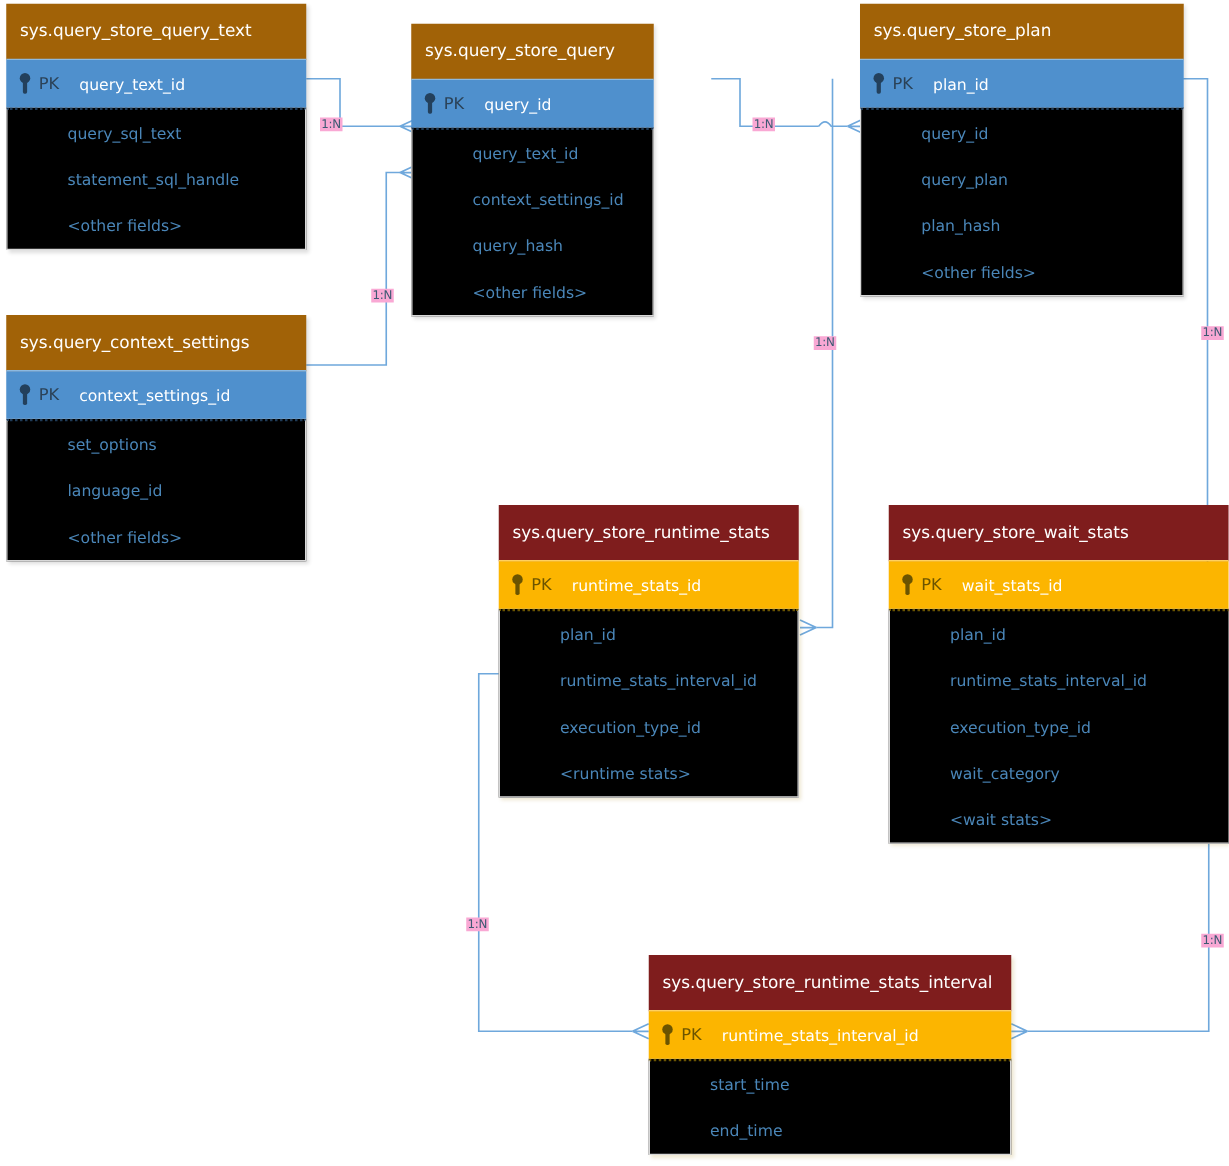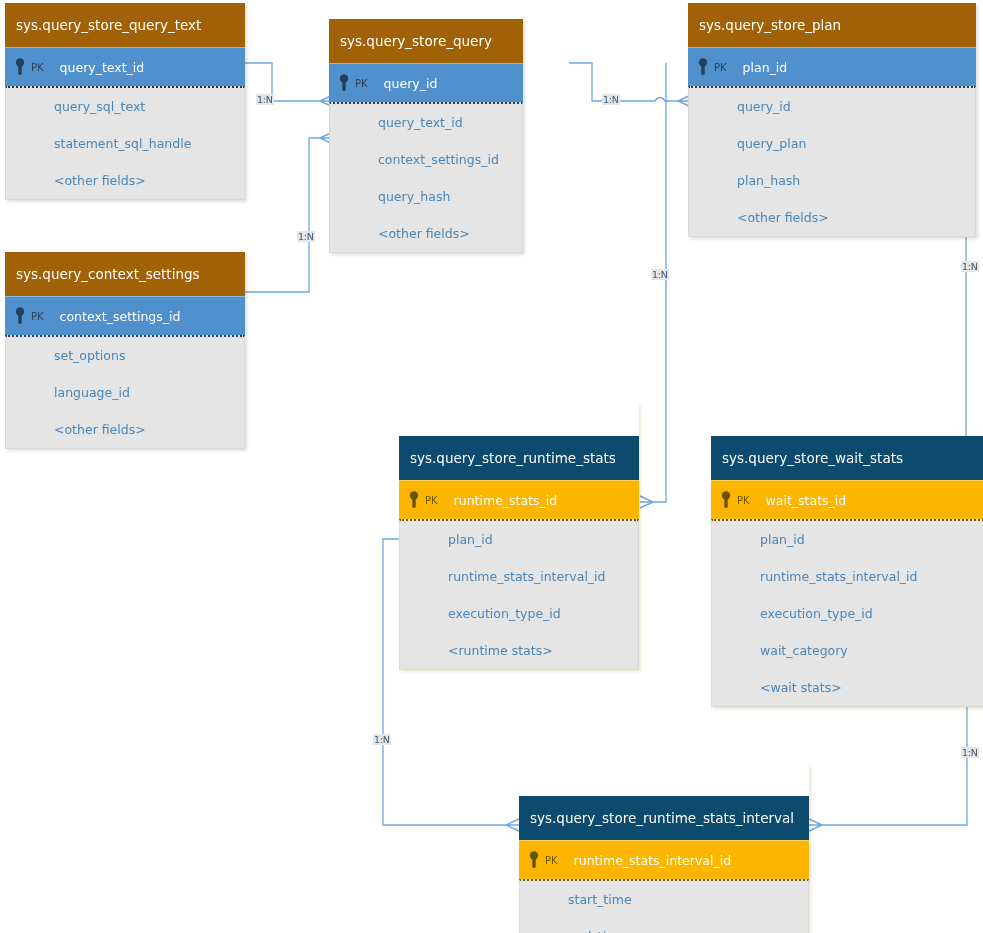--- a/index.html
+++ b/index.html
@@ -20,21 +20,21 @@
     width:983px; height:933px;
     pointer-events:none;
   }
   .edge-label{
     position:absolute;
     font-size:9.5px;
     color:#3d5a73;
     font-family:"DejaVu Sans", sans-serif;
     letter-spacing:-0.2px;
     white-space:nowrap;
-    background:#e5e5e5;
+    background:#f9a8d4;
     padding:0 1px;
     line-height:11px;
   }
   .entity{
     position:absolute;
     box-sizing:border-box;
     box-shadow:2px 2px 3px rgba(0,0,0,0.13);
   }
   .entity .title{
     box-sizing:border-box;
@@ -48,44 +48,44 @@
   }
   .entity .pkrow{
     box-sizing:border-box;
     height:38px;
     position:relative;
     display:flex;
     align-items:center;
   }
   .entity .body{
     box-sizing:border-box;
-    background:#e5e5e5;
+    background:#000000;
     border:1px solid #d8d8d8;
     border-top:none;
     padding:0;
   }
   
   .blue .title{background:#a16207;border-bottom:1px solid #8cb9e0;}
   .blue .pkrow{background:#4f90cd;}
   .blue .body{border-top:2px dotted #1f3b57;}
-  .orange .title{background:#0c4a6e;border-bottom:1px solid #ffd060;margin-top:32px;}
+  .orange .title{background:#7f1d1d;border-bottom:1px solid #ffd060;}
   .orange .pkrow{background:#fcb500;}
   .orange .body{border-top:2px dotted #6b5400;}
   .orange{box-shadow:2px 2px 3px rgba(160,120,0,0.18);}
 
   .keyicon{
     width:22px;
     margin-left:8px;
     flex:0 0 22px;
     display:block;
     position:relative;
     height:20px;
   }
   .pklabel{
-    font-size:10px;
+    font-size:13px;
     color:#2b4257;
     margin-left:-4px;
     flex:0 0 auto;
   }
   .orange .pklabel{color:#6b5400;}
   .pkname{
     font-size:12.5px;
     color:#ffffff;
     margin-left:16px;
     white-space:nowrap;
@@ -199,21 +199,21 @@
       <span class="pkname">query_id</span>
     </div>
     <div class="body">
       <div class="field">query_text_id</div>
       <div class="field">context_settings_id</div>
       <div class="field">query_hash</div>
       <div class="field">&lt;other fields&gt;</div>
     </div>
   </div>
 
-  <div class="entity blue" style="left:688px;top:3px;width:288px;">
+  <div class="entity blue" style="left:688px;top:3px;width:259px;">
     <div class="title">sys.query_store_plan</div>
     <div class="pkrow">
       <span class="keyicon">
         <svg width="22" height="20" viewBox="0 0 22 20">
             <g fill="#23405c">
               <circle cx="7" cy="5.5" r="4.2"></circle>
               <rect x="5.3" y="7" width="3.4" height="11" rx="1.4"></rect>
             </g>
           </svg>
       </span>

